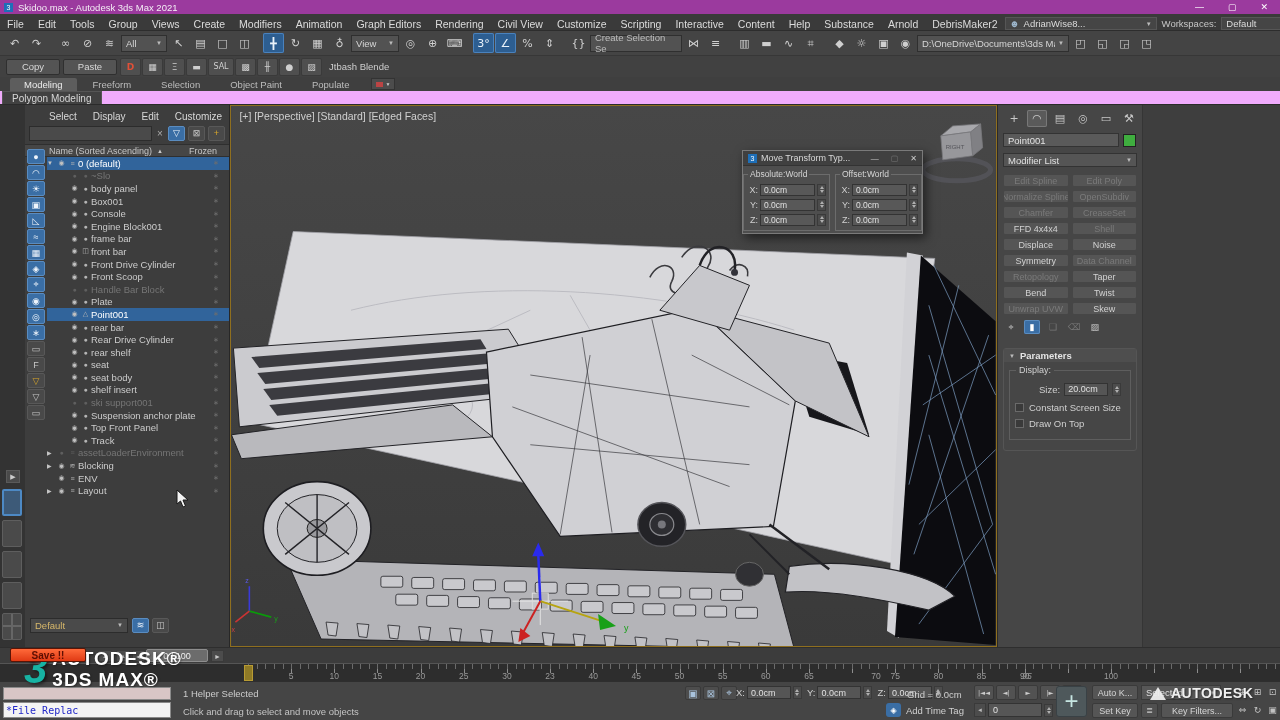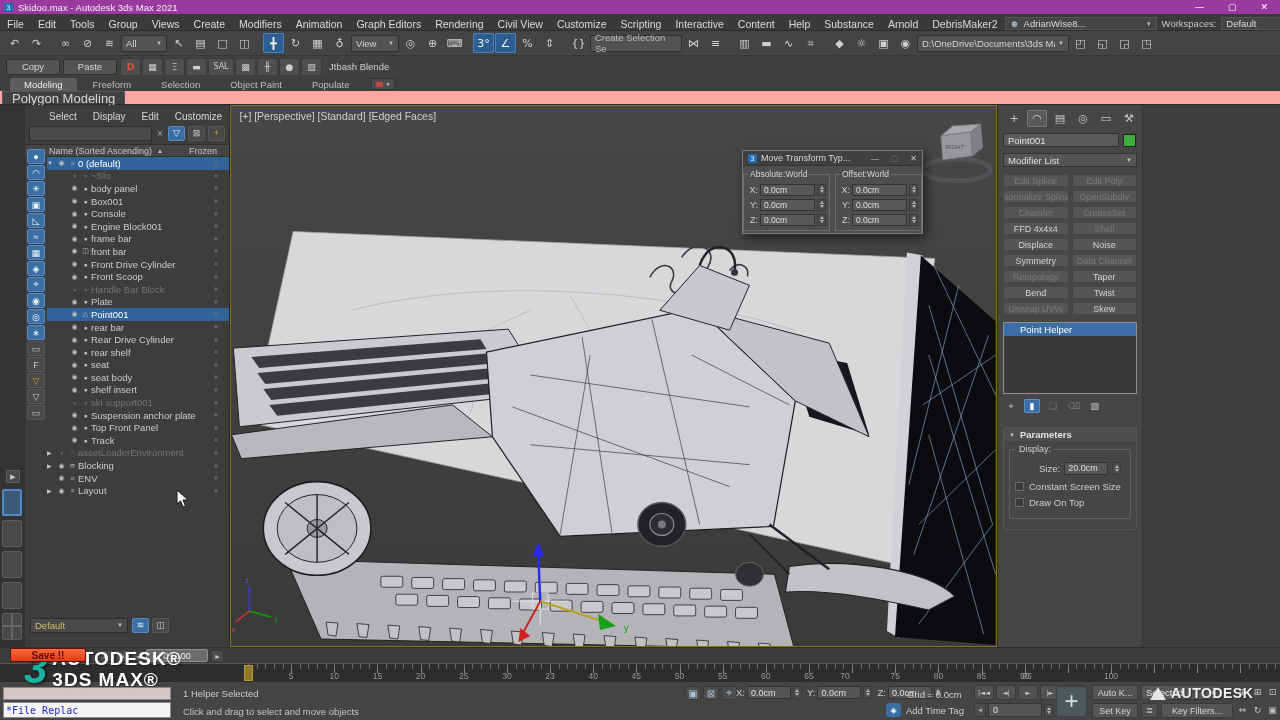--- a/index.html
+++ b/index.html
@@ -33,21 +33,21 @@
   .tb2 .tbtn.red{color:#e05038;font-weight:bold}
   .tb2 .tbtn.wide{min-width:26px;font-size:8px}
   .tb2-label{font-size:9.5px;color:#cfcfcf;margin-left:4px}
   
   .ribbontabs{position:absolute;left:0;top:77px;width:1280px;height:14px;background:#3f3f3f;display:flex;align-items:flex-end;padding-left:10px;gap:2px;font-size:9.5px}
   .rtab{padding:1px 14px;color:#bdbdbd}
   .rtab.on{background:#5d5d5d;color:#ececec;border-radius:2px 2px 0 0}
   .media-btn{width:24px;height:12px;background:#4c4c4c;border:1px solid #333;display:flex;align-items:center;justify-content:center;gap:2px;margin-left:6px;margin-bottom:1px}
   .media-dot{width:7px;height:5px;background:#b44;display:inline-block}
   .media-btn span{font-size:5px;color:#ccc}
-  .polybar{position:absolute;left:0;top:91px;width:1280px;height:14px;background:#fca5a5;border-bottom:1px solid #2b2b2b;font-size:13px;display:flex;align-items:center}
+  .polybar{position:absolute;left:0;top:91px;width:1280px;height:14px;background:#f0abfc;border-bottom:1px solid #2b2b2b;font-size:10px;display:flex;align-items:center}
   .polybar-label{margin-left:2px;border:1px solid #555;border-bottom:none;background:#414141;padding:0 9px;height:13px;display:flex;align-items:center;color:#d6d6d6}
   
   .leftstrip{position:absolute;left:0;top:105px;width:25px;height:542px;background:#333}
   .ls-arrow{position:absolute;left:6px;top:365px;width:14px;height:13px;background:#4a4a4a;border:1px solid #5a5a5a;font-size:7px;color:#ccc;display:flex;align-items:center;justify-content:center}
   .ls-tabs{position:absolute;left:2px;top:384px;display:flex;flex-direction:column;gap:4px}
   .ls-tab{width:20px;height:27px;background:#4a4a4a;border:1px solid #5e5e5e;border-radius:2px}
   .ls-tab.sel{background:#3d5a78;border:2px solid #4d89c4}
   .ls-tab.quad{background:linear-gradient(90deg,transparent 8px,#666 8px 10px,transparent 10px),linear-gradient(0deg,transparent 12px,#666 12px 14px,transparent 14px),#4a4a4a}
   
   .explorer{position:absolute;left:25px;top:105px;width:205px;height:542px;background:#3d3d3d;border-right:1px solid #272727}
@@ -907,23 +907,20 @@
         <span class="cp-btn">Noise</span>
         <span class="cp-btn">Symmetry</span>
         <span class="cp-btn off">Data Channel</span>
         <span class="cp-btn off">Retopology</span>
         <span class="cp-btn">Taper</span>
         <span class="cp-btn">Bend</span>
         <span class="cp-btn">Twist</span>
         <span class="cp-btn off">Unwrap UVW</span>
         <span class="cp-btn">Skew</span>
       </div>
-    <div class="cp-stack">
-      <div class="stack-sel">Point Helper</div>
-    </div>
     <div class="cp-stackicons">
 
     <span class="si">⌖</span>
         <span class="si on">▮</span>
         <span class="si dim">❑</span>
         <span class="si dim">⌫</span>
         <span class="si">▨</span>
       </div>
     <div class="cp-rollout">
       <div class="ro-head">
@@ -975,21 +972,21 @@
       <span class="tick" style="left: 235.6px;">20</span>
       <span class="tick" style="left: 278.75px;">25</span>
       <span class="tick" style="left: 321.9px;">30</span>
       <span class="tick" style="left: 365.05px;">23</span>
       <span class="tick" style="left: 408.2px;">40</span>
       <span class="tick" style="left: 451.35px;">45</span>
       <span class="tick" style="left: 494.5px;">50</span>
       <span class="tick" style="left: 537.65px;">55</span>
       <span class="tick" style="left: 580.8px;">60</span>
       <span class="tick" style="left: 623.95px;">65</span>
-      <span class="tick" style="left: 660px;">70</span>
+      <span class="tick" style="left: 691px;">70</span>
       <span class="tick" style="left: 710.25px;">75</span>
       <span class="tick" style="left: 753.4px;">80</span>
       <span class="tick" style="left: 796.55px;">85</span>
       <span class="tick" style="left: 839.7px;">90</span>
       <span class="tick" style="left: 842px; font-style: italic;">95</span>
       <span class="tick" style="left: 926px;">100</span>
     </div>
   <div class="cur-frame"></div>
 </div>
 

